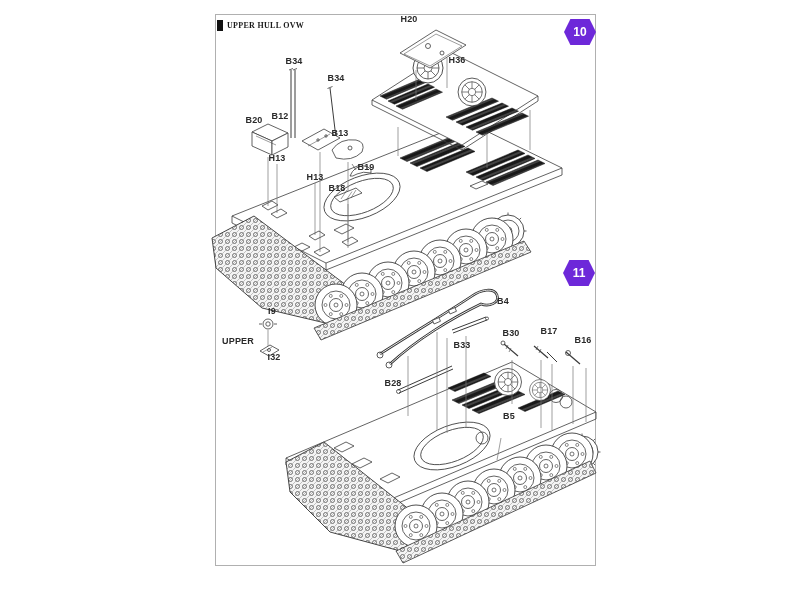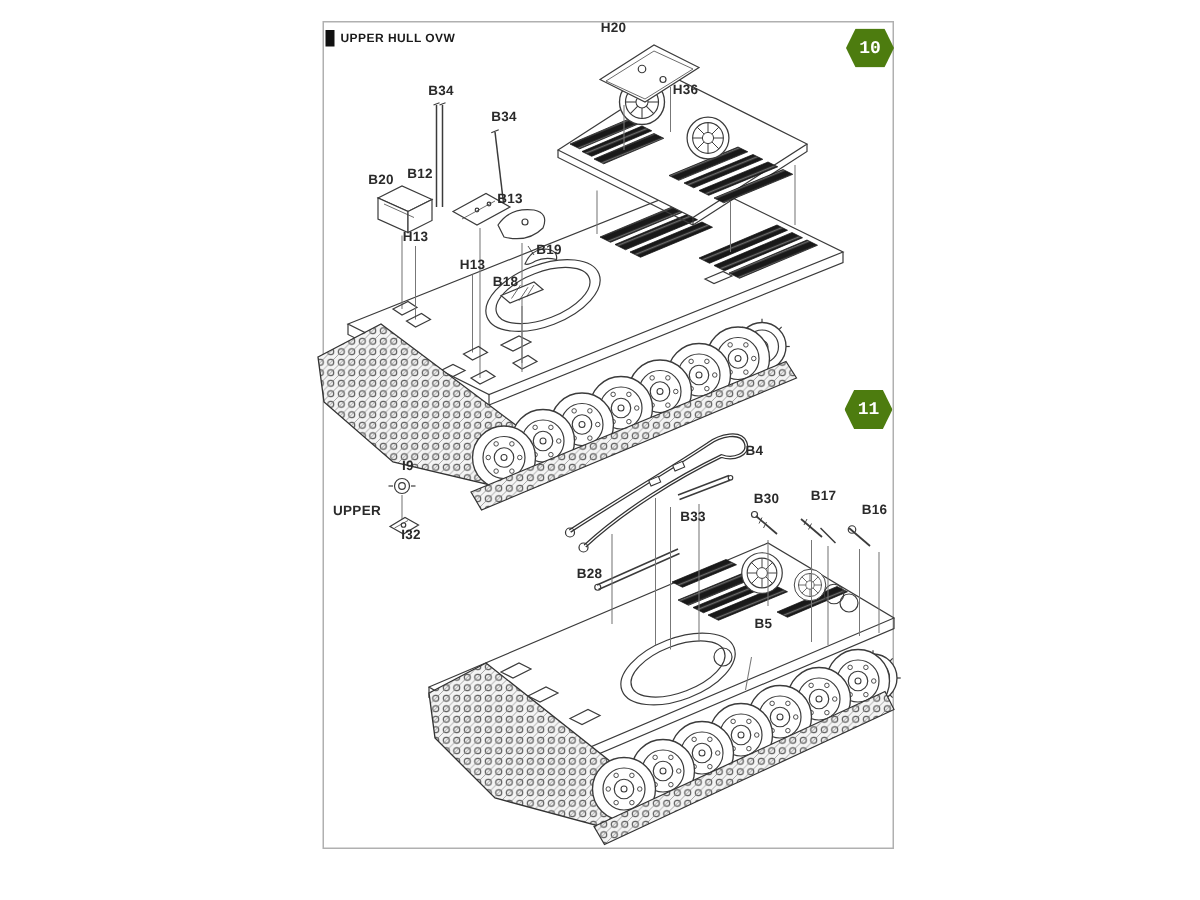--- a/index.html
+++ b/index.html
@@ -16,45 +16,45 @@
     width: 381px; height: 552px;
     border: 1px solid #b0b0b0;
     background: transparent;
   }
   .diagram-svg {
     position: absolute; left: 0; top: 0;
     width: 800px; height: 600px;
   }
   .section-header {
     position: absolute; left: 217px; top: 20px;
-    display: flex; align-items: center; gap: 4px;
+    display: flex; align-items: center; gap: 4px; font-family: Liberation Serif, serif;
   }
   .section-bullet {
     width: 6px; height: 11px; background: #111;
     display: inline-block;
   }
   .section-title {
     font-size: 8px; font-weight: 700; color: #1a1a1a;
     letter-spacing: 0.3px; white-space: nowrap;
   }
   .part-label {
     position: absolute;
     transform: translate(-50%,-50%);
     font-size: 9px; font-weight: 700; color: #2a2a2a;
     letter-spacing: 0.2px; white-space: nowrap;
     line-height: 1;
   }
   .step-badge {
     position: absolute;
     width: 32px; height: 26px;
-    background: #4d7c0f;
+    background: #6d28d9;
     clip-path: polygon(0% 50%, 20% 0%, 80% 0%, 100% 50%, 80% 100%, 20% 100%);
     display: flex; align-items: center; justify-content: center;
     color: #ffffff; font-weight: 700; font-size: 12px;
-    font-family: Liberation Mono, monospace;
+    font-family: Liberation Sans, sans-serif;
   }
 </style>
 </head>
 <body>
 
 <div class="page-border"></div>
 
 <svg class="diagram-svg" viewBox="0 0 800 600">
   <defs>
     <pattern id="gr" width="5" height="5" patternUnits="userSpaceOnUse" patternTransform="rotate(68)">

